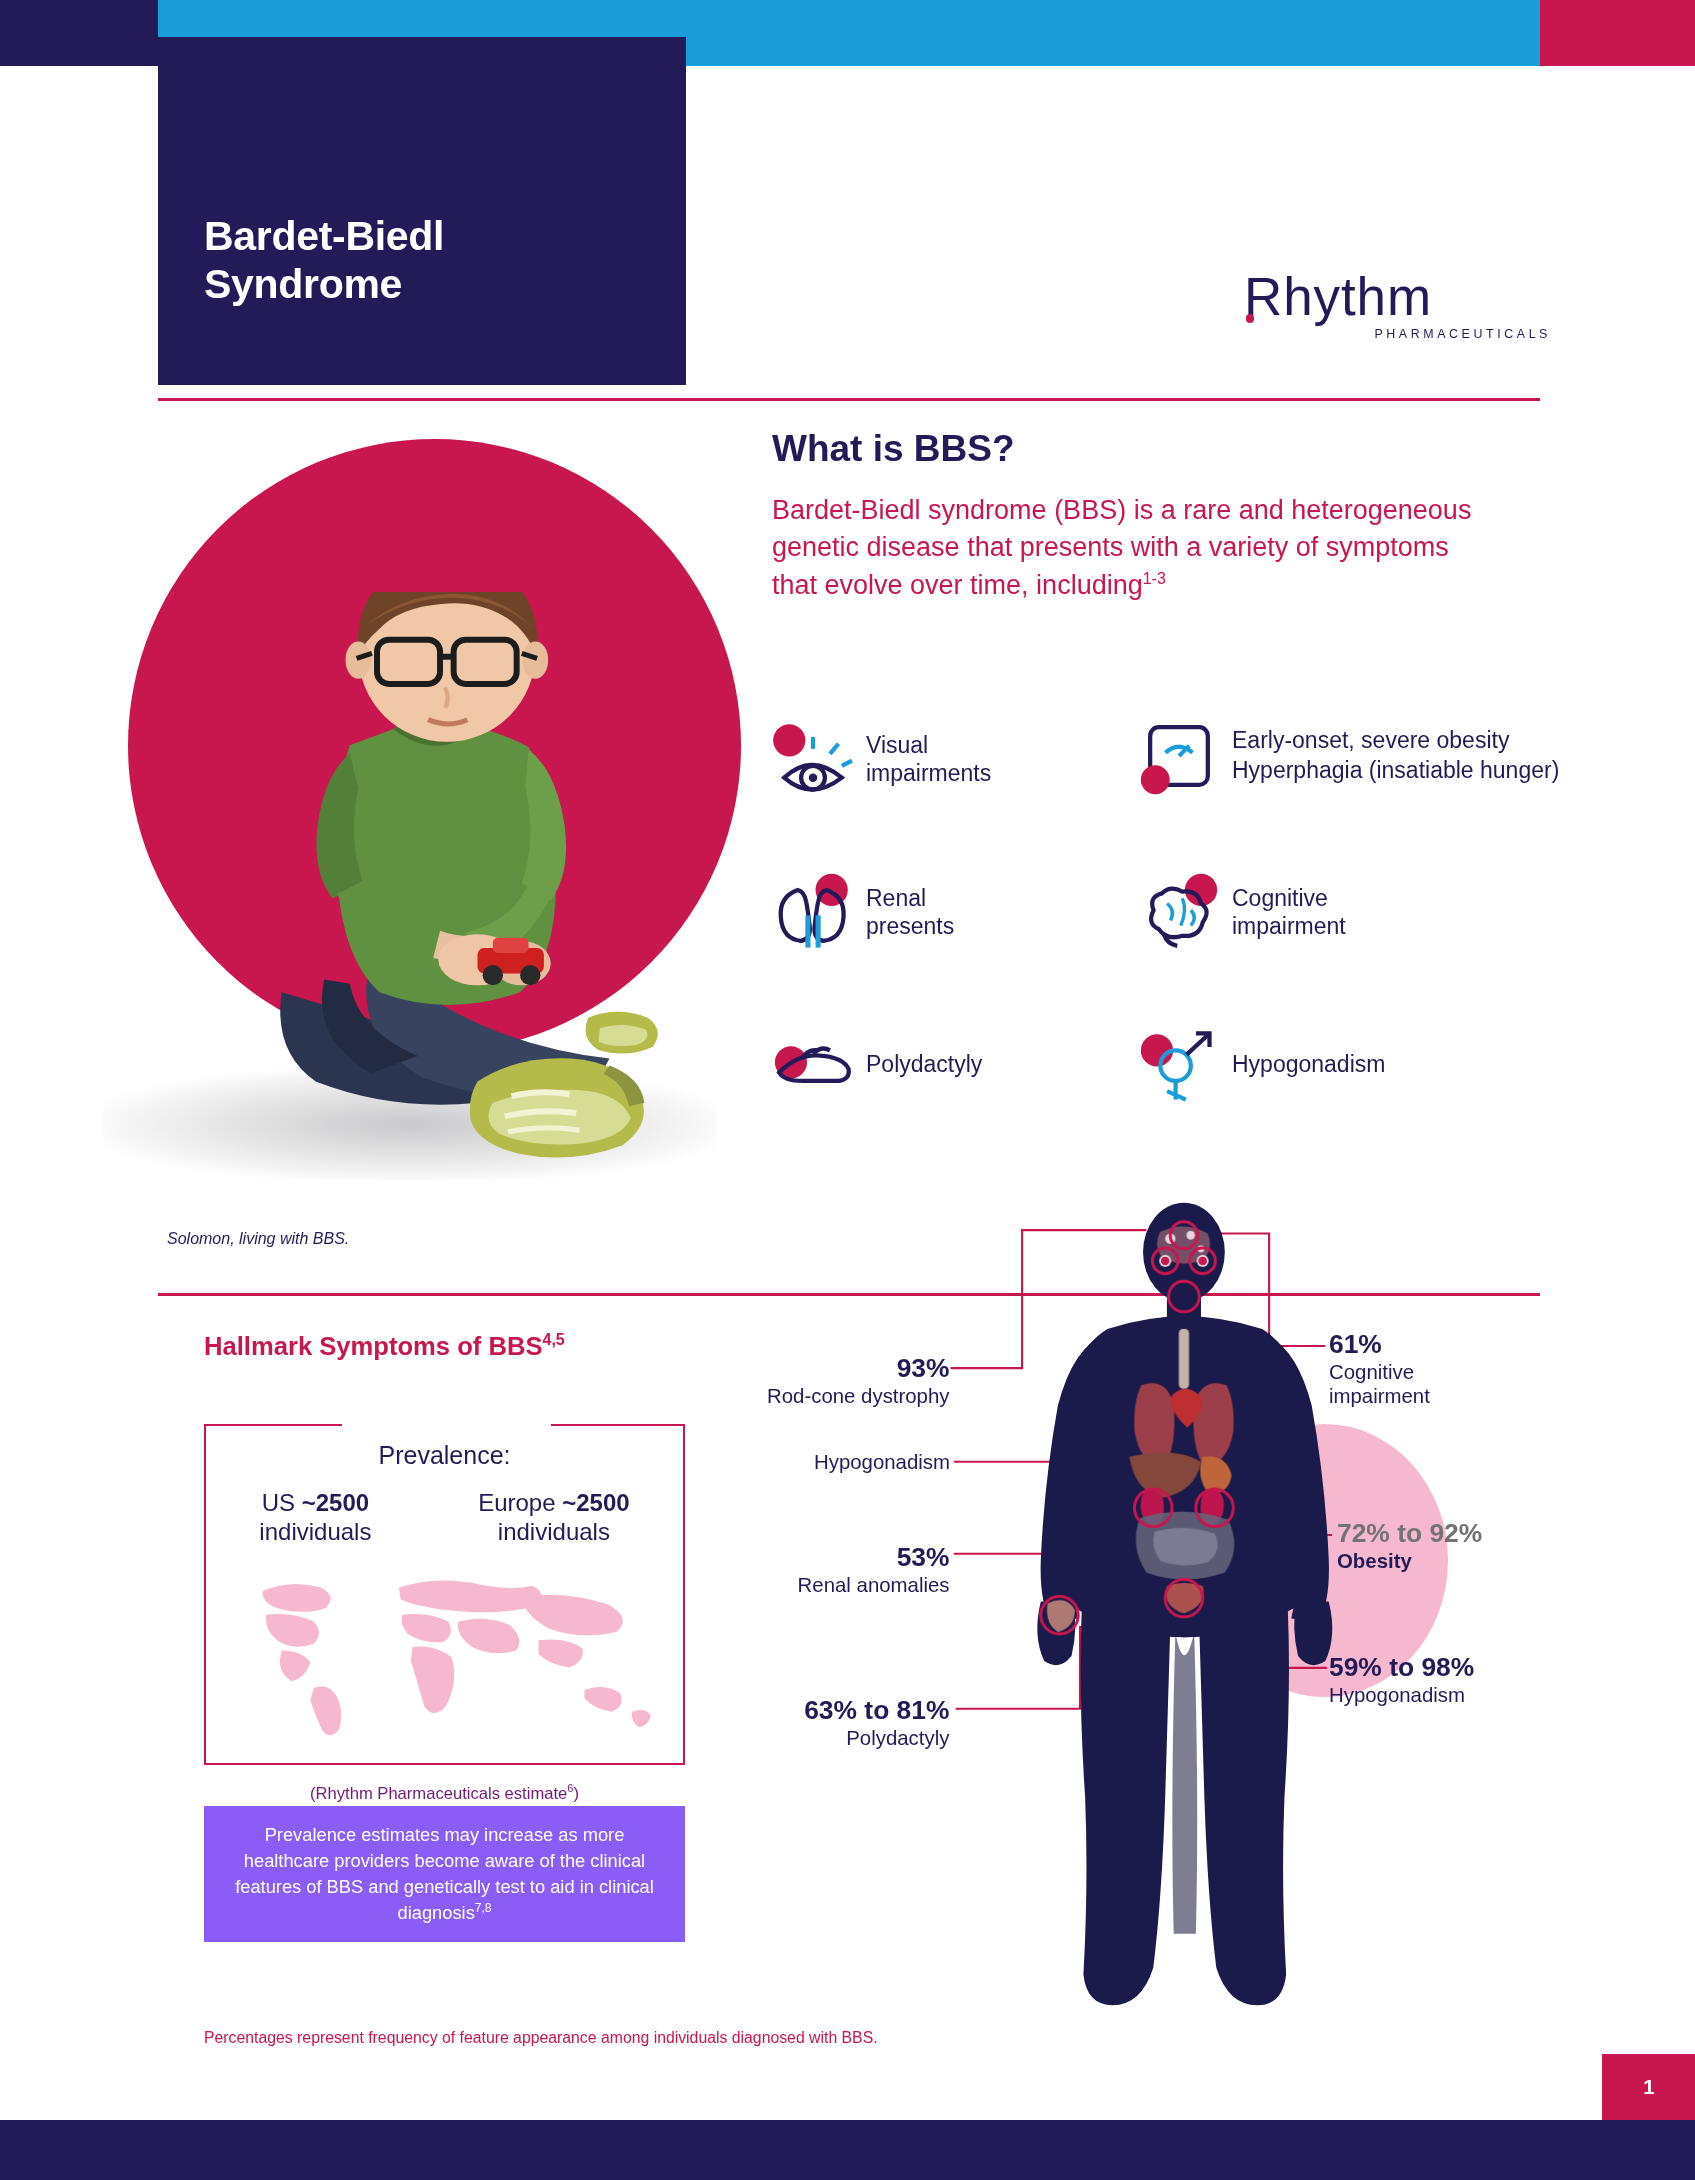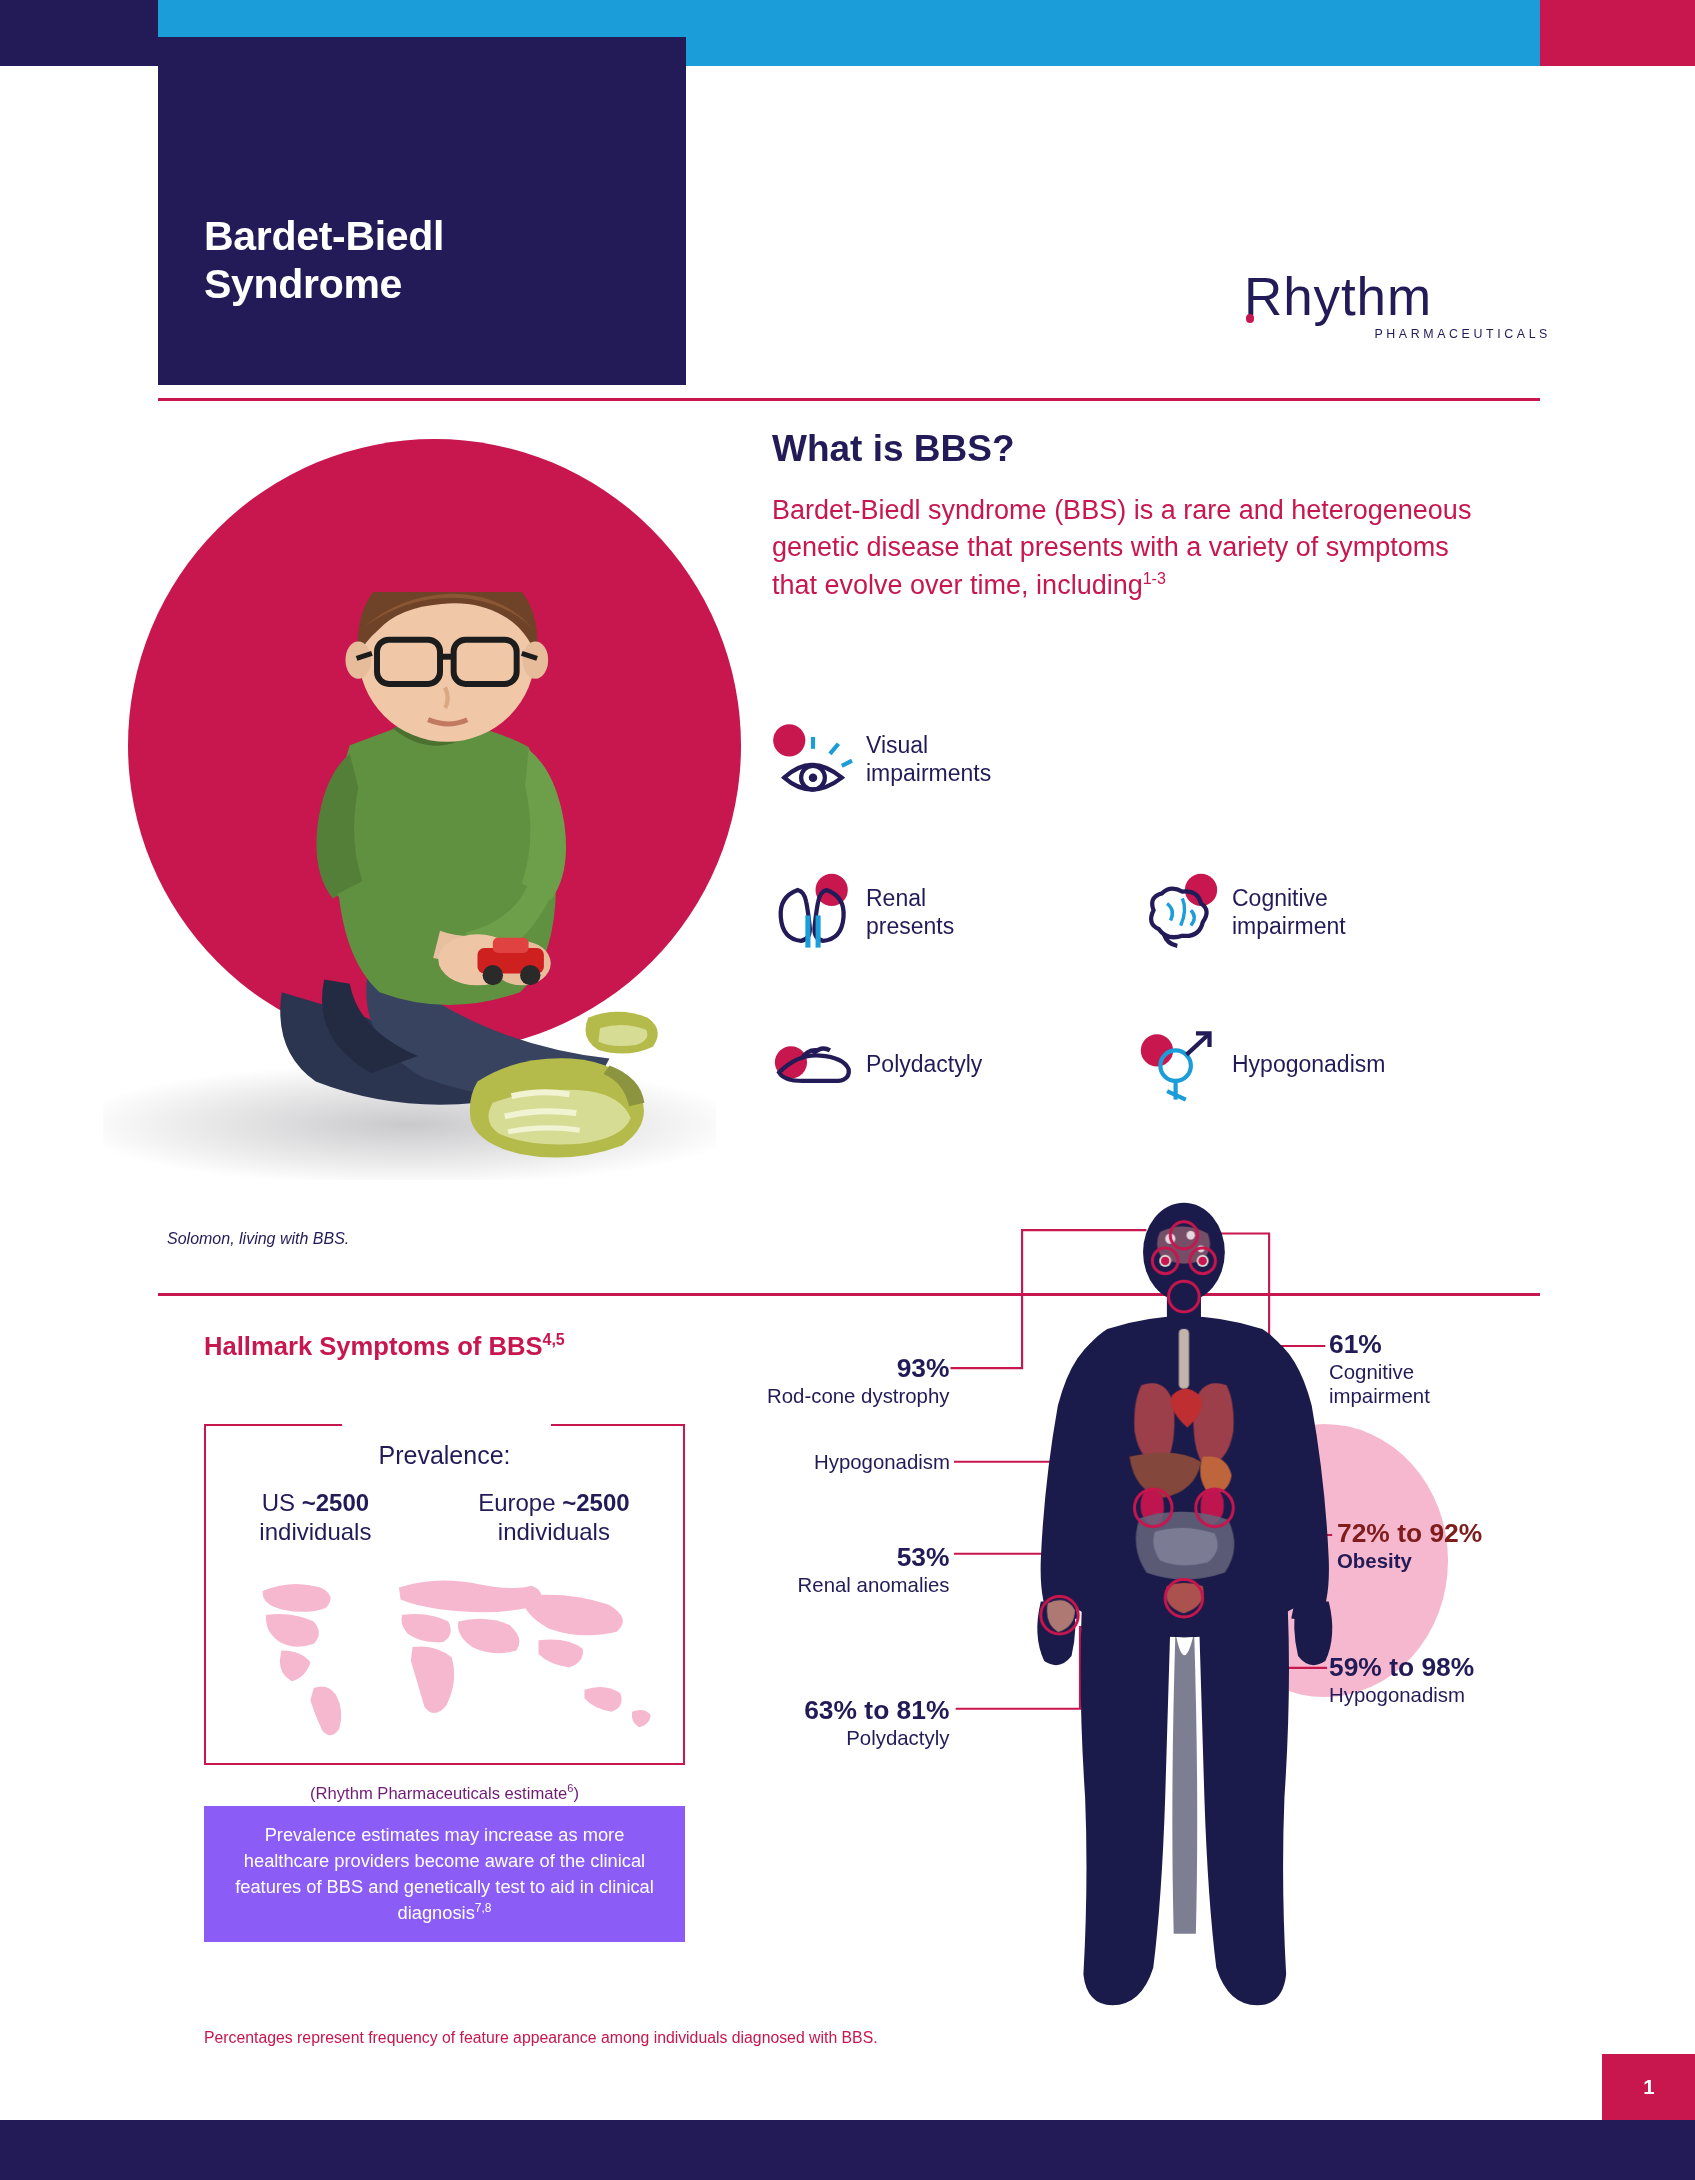--- a/index.html
+++ b/index.html
@@ -168,21 +168,21 @@
     position: absolute; left: 460px; top: 223px; width: 247px; height: 273px;
     background: #f6b8cf; border-radius: 50%;
   }
   .callout {
     position: absolute; color: #231b57;
   }
   .callout .pct { font-size: 26.4px; font-weight: bold; color: #231b57; }
   .callout .lbl { font-size: 20.4px; color: #231b57; line-height: 1.2; }
   .callout.right { text-align: left; }
   .callout.left { text-align: right; }
-  .callout.obesity .pct { color: #7f1d1d; }
+  .callout.obesity .pct { color: #737373; }
   .callout.obesity .lbl { font-weight: bold; }
 
   .c-rodcone { left: -8.5px; top: 152px; width: 217px; }
   .c-hyperphagia { left: 0px; top: 249px; width: 209px; }
   .c-renal { left: -8.5px; top: 341px; width: 217px; }
   .c-polydactyly { left: -25.6px; top: 494px; width: 234px; }
   .c-cognitive { left: 588px; top: 128px; width: 230px; }
   .c-obesity { left: 596px; top: 317px; width: 239px; }
   .c-hypogonadism { left: 588px; top: 451px; width: 256px; }
 
@@ -319,20 +319,32 @@
       <svg viewBox="0 0 96 92" width="82" height="78">
         <circle cx="22" cy="44" r="19" fill="#c8164e"></circle>
         <path d="M8 56 Q30 34 56 36 Q84 38 90 52 Q92 64 78 66 L36 66 Q14 66 8 56 Z" fill="none" stroke="#231b57" stroke-width="5"></path>
         <path d="M34 40 Q42 28 54 30" fill="none" stroke="#231b57" stroke-width="5"></path>
         <path d="M48 34 Q58 24 68 30" fill="none" stroke="#231b57" stroke-width="5"></path>
       </svg>
     </div>
     <div class="sym-label" style="white-space:pre-line;">Polydactyly</div>
   </div>
 
+  <div class="sym sym-d">
+    <div class="sym-ico">
+      <svg viewBox="0 0 96 92" width="82" height="78">
+        <rect x="14" y="12" width="68" height="68" rx="10" fill="none" stroke="#231b57" stroke-width="5"></rect>
+        <path d="M32 42 Q48 28 64 42" fill="none" stroke="#1b9dd9" stroke-width="5"></path>
+        <line x1="48" y1="46" x2="60" y2="34" stroke="#1b9dd9" stroke-width="5"></line>
+        <circle cx="20" cy="74" r="17" fill="#c8164e"></circle>
+      </svg>
+    </div>
+    <div class="sym-label" style="white-space:pre-line;">Early-onset, severe obesity
+Hyperphagia (insatiable hunger)</div>
+  </div>
 
   <div class="sym sym-e">
     <div class="sym-ico">
       <svg viewBox="0 0 96 92" width="82" height="78">
         <circle cx="74" cy="20" r="19" fill="#c8164e"></circle>
         <path d="M18 44 Q12 28 28 24 Q38 14 52 22 Q70 20 74 36 Q86 44 76 58 Q72 76 52 74 Q34 80 24 66 Q10 60 18 44 Z" fill="none" stroke="#231b57" stroke-width="5"></path>
         <path d="M34 36 Q44 44 38 56" fill="none" stroke="#1b9dd9" stroke-width="4"></path>
         <path d="M52 30 Q58 44 50 62" fill="none" stroke="#1b9dd9" stroke-width="4"></path>
         <path d="M62 44 Q70 52 62 62" fill="none" stroke="#1b9dd9" stroke-width="4"></path>
         <path d="M30 72 Q34 84 46 86" fill="none" stroke="#231b57" stroke-width="5"></path>

